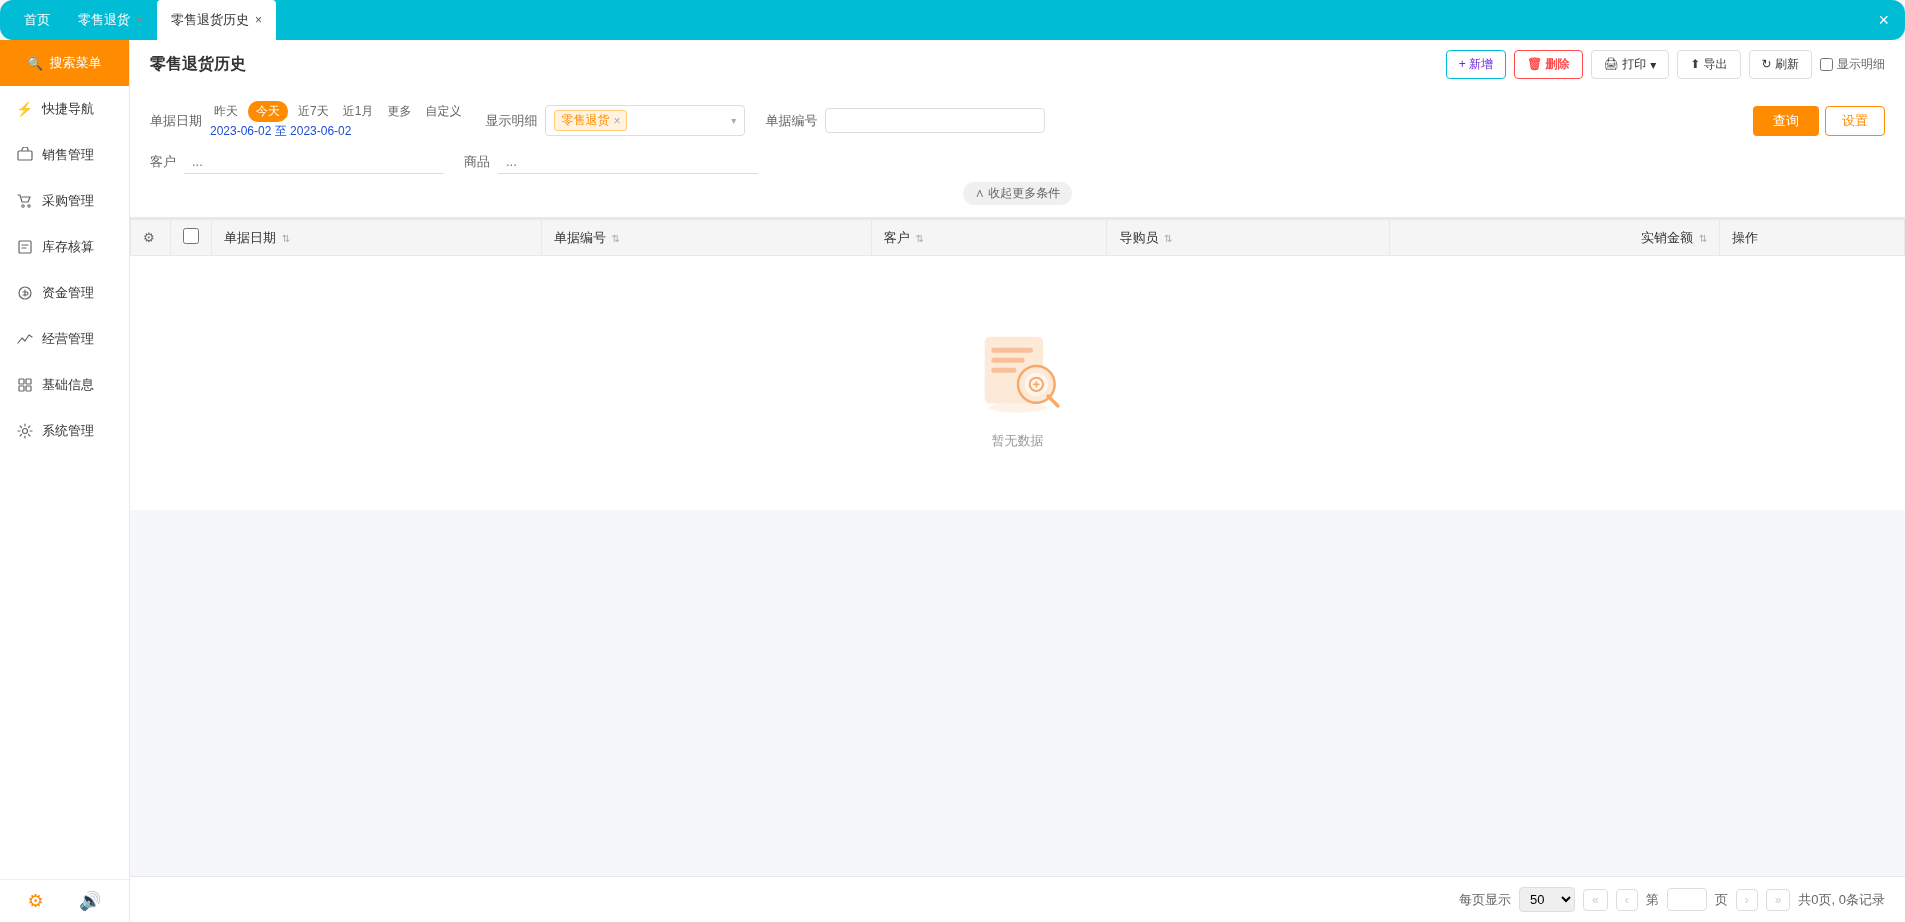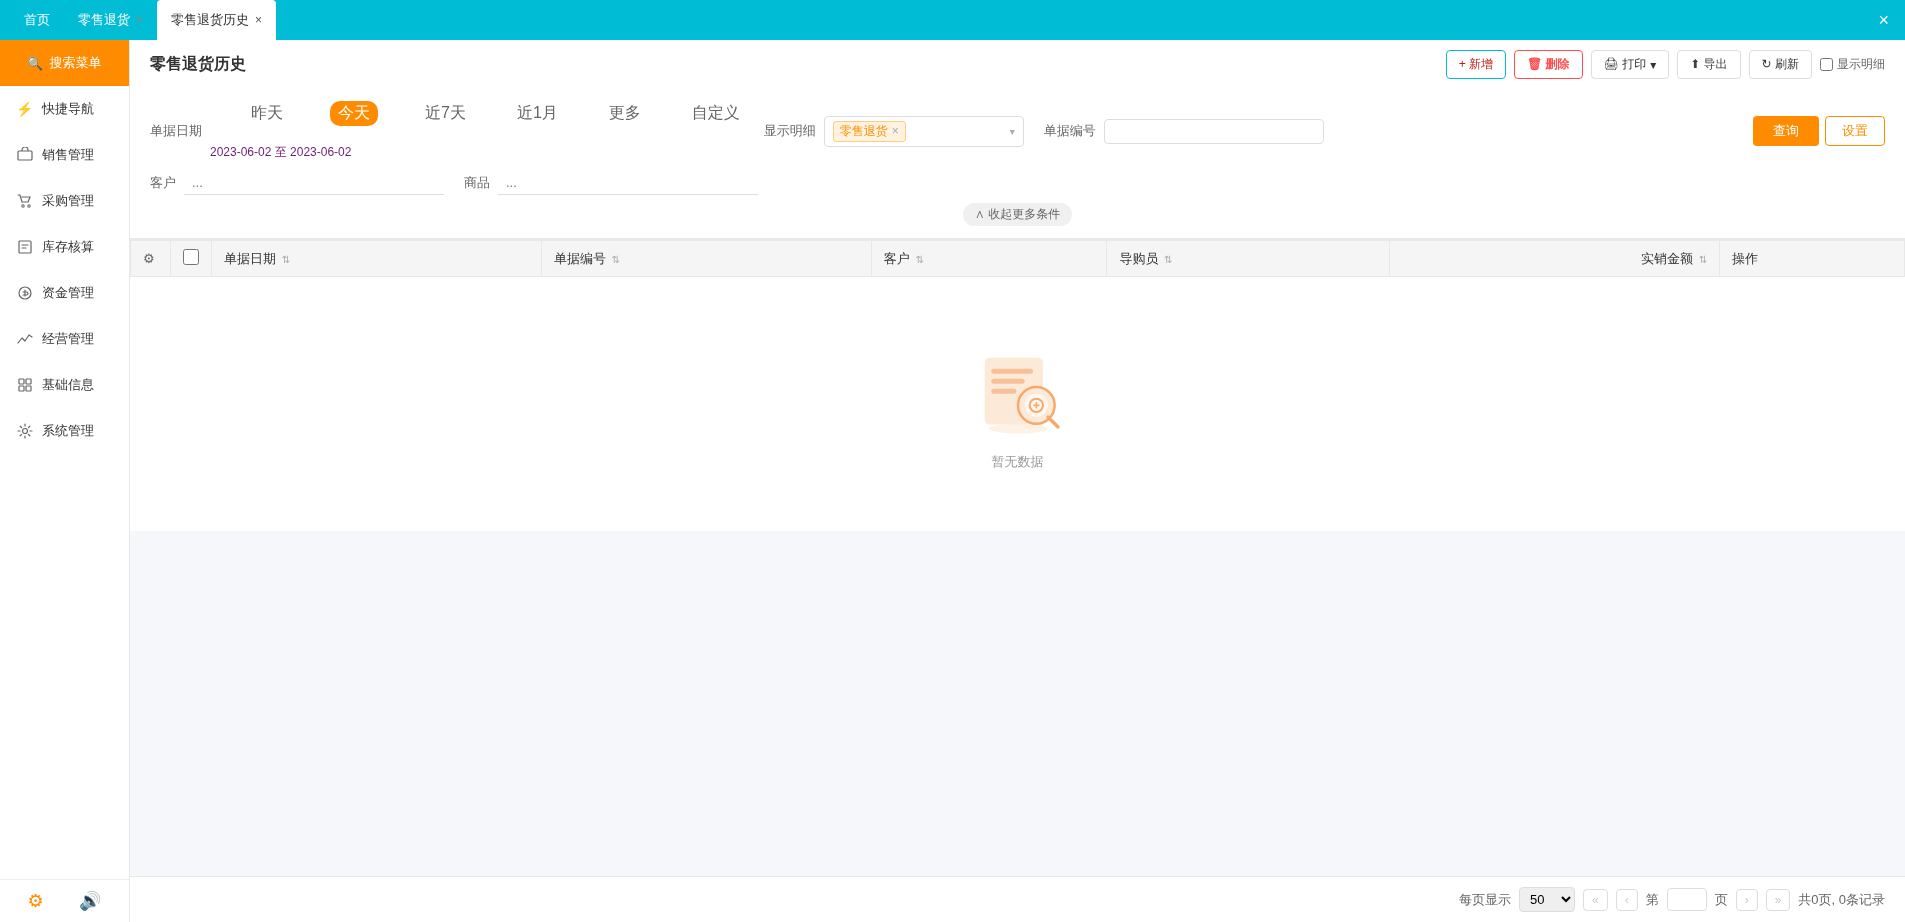--- a/index.html
+++ b/index.html
@@ -1,19 +1,19 @@
 <!DOCTYPE html>
 <html><head>
   <meta charset="utf-8">
   <style>
     * { margin: 0; padding: 0; box-sizing: border-box; }
     body { font-family: 'Microsoft YaHei', Arial, sans-serif; font-size: 13px; background: #f5f5f5; color: #333; width: 1905px; height: 922px; overflow: hidden; display: flex; flex-direction: column; }
 
     
-    .top-bar { background: #00bcd4; height: 40px; display: flex; align-items: center; padding: 0 0 0 10px; flex-shrink: 0; }
+    .top-bar { background: #00bcd4; height: 40px; display: flex; align-items: center; padding: 0 0 0 10px; flex-shrink: 0; border-radius: 13px; }
     .tab-item { display: flex; align-items: center; height: 40px; padding: 0 14px; color: #fff; font-size: 13px; cursor: pointer; position: relative; }
     .tab-item.home { background: transparent; }
     .tab-item.active { background: #fff; color: #333; border-radius: 4px 4px 0 0; }
     .tab-item .tab-close { margin-left: 6px; font-size: 12px; color: #888; cursor: pointer; }
     .tab-item.active .tab-close { color: #555; }
     .top-bar-right { margin-left: auto; display: flex; align-items: center; padding-right: 16px; }
     .close-btn { color: #fff; font-size: 18px; cursor: pointer; margin-left: 10px; }
 
     
     .main-layout { display: flex; flex: 1; overflow: hidden; }
@@ -28,23 +28,23 @@
 
     
     .content { flex: 1; display: flex; flex-direction: column; overflow: hidden; background: #f5f7fa; }
 
     
     .filter-area { background: #fff; padding: 12px 20px; border-bottom: 1px solid #e8e8e8; flex-shrink: 0; }
     .filter-row { display: flex; align-items: center; margin-bottom: 10px; gap: 20px; flex-wrap: wrap; }
     .filter-item { display: flex; align-items: center; gap: 8px; }
     .filter-label { color: #666; font-size: 13px; white-space: nowrap; }
     .date-options { display: flex; align-items: center; gap: 6px; }
-    .date-opt { font-size: 16px; color: #666; cursor: pointer; padding: 2px 4px; border-radius: 3px; margin-left: 37px; }
+    .date-opt { font-size: 12px; color: #666; cursor: pointer; padding: 2px 4px; border-radius: 3px; }
     .date-opt.active { background: #ff8c00; color: #fff; border-radius: 10px; padding: 2px 8px; }
-    .date-range { font-size: 12px; color: #701a75; margin-top: 18px; }
+    .date-range { font-size: 12px; color: #1d4ed8; margin-top: 1px; }
     .type-selector { display: flex; align-items: center; border: 1px solid #ddd; border-radius: 4px; padding: 4px 8px; min-width: 200px; background: #fff; cursor: pointer; position: relative; }
     .type-tag { background: #fff3e0; color: #ff8c00; border: 1px solid #ffcc80; border-radius: 3px; padding: 1px 6px; font-size: 12px; display: flex; align-items: center; gap: 4px; }
     .type-tag .remove { cursor: pointer; color: #aaa; }
     .type-arrow { margin-left: auto; color: #aaa; font-size: 10px; }
     .doc-number-input { border: 1px solid #ddd; border-radius: 4px; padding: 4px 8px; font-size: 13px; width: 220px; outline: none; }
     .customer-input { border: none; border-bottom: 1px solid #ddd; padding: 4px 8px; font-size: 13px; width: 260px; outline: none; color: #ccc; }
     .goods-input { border: none; border-bottom: 1px solid #ddd; padding: 4px 8px; font-size: 13px; width: 260px; outline: none; color: #ccc; }
     .collapse-btn { display: flex; align-items: center; gap: 4px; color: #666; font-size: 12px; cursor: pointer; margin: 0 auto; width: fit-content; background: #f0f0f0; border-radius: 12px; padding: 3px 12px; }
     .query-btn { background: #ff8c00; color: #fff; border: none; border-radius: 4px; padding: 6px 20px; cursor: pointer; font-size: 13px; }
     .set-btn { background: #fff; color: #ff8c00; border: 1px solid #ff8c00; border-radius: 4px; padding: 5px 16px; cursor: pointer; font-size: 13px; }
@@ -70,21 +70,21 @@
     .pagination-btn { border: 1px solid #ddd; border-radius: 4px; padding: 3px 8px; background: #fff; cursor: pointer; color: #666; font-size: 12px; }
     .pagination-btn:disabled { color: #ccc; cursor: default; }
     .page-input { border: 1px solid #ddd; border-radius: 4px; padding: 3px 6px; width: 40px; text-align: center; font-size: 13px; }
     .page-total { color: #666; font-size: 13px; }
 
     .section-title { font-size: 16px; font-weight: bold; color: #333; }
 
     .header-right { display: flex; align-items: center; gap: 8px; margin-left: auto; }
 
     .btn { display: inline-flex; align-items: center; gap: 4px; padding: 5px 12px; border-radius: 4px; border: 1px solid #ddd; background: #fff; font-size: 12px; color: #333; cursor: pointer; }
-    .btn-new { color: #b91c1c; border-color: #00bcd4; }
+    .btn-new { color: #6d28d9; border-color: #00bcd4; }
     .btn-del { color: #ff4d4f; border-color: #ff4d4f; font-weight: bold; }
     .btn-print { color: #333; }
     .btn-export { color: #404040; }
     .btn-refresh { color: #333; }
 
     .display-明细 { display: flex; align-items: center; gap: 4px; font-size: 12px; color: #666; }
 
     .full-header { background: #fff; border-bottom: 1px solid #e8e8e8; flex-shrink: 0; }
     .title-toolbar-row { display: flex; align-items: center; padding: 10px 20px; }
   </style>

